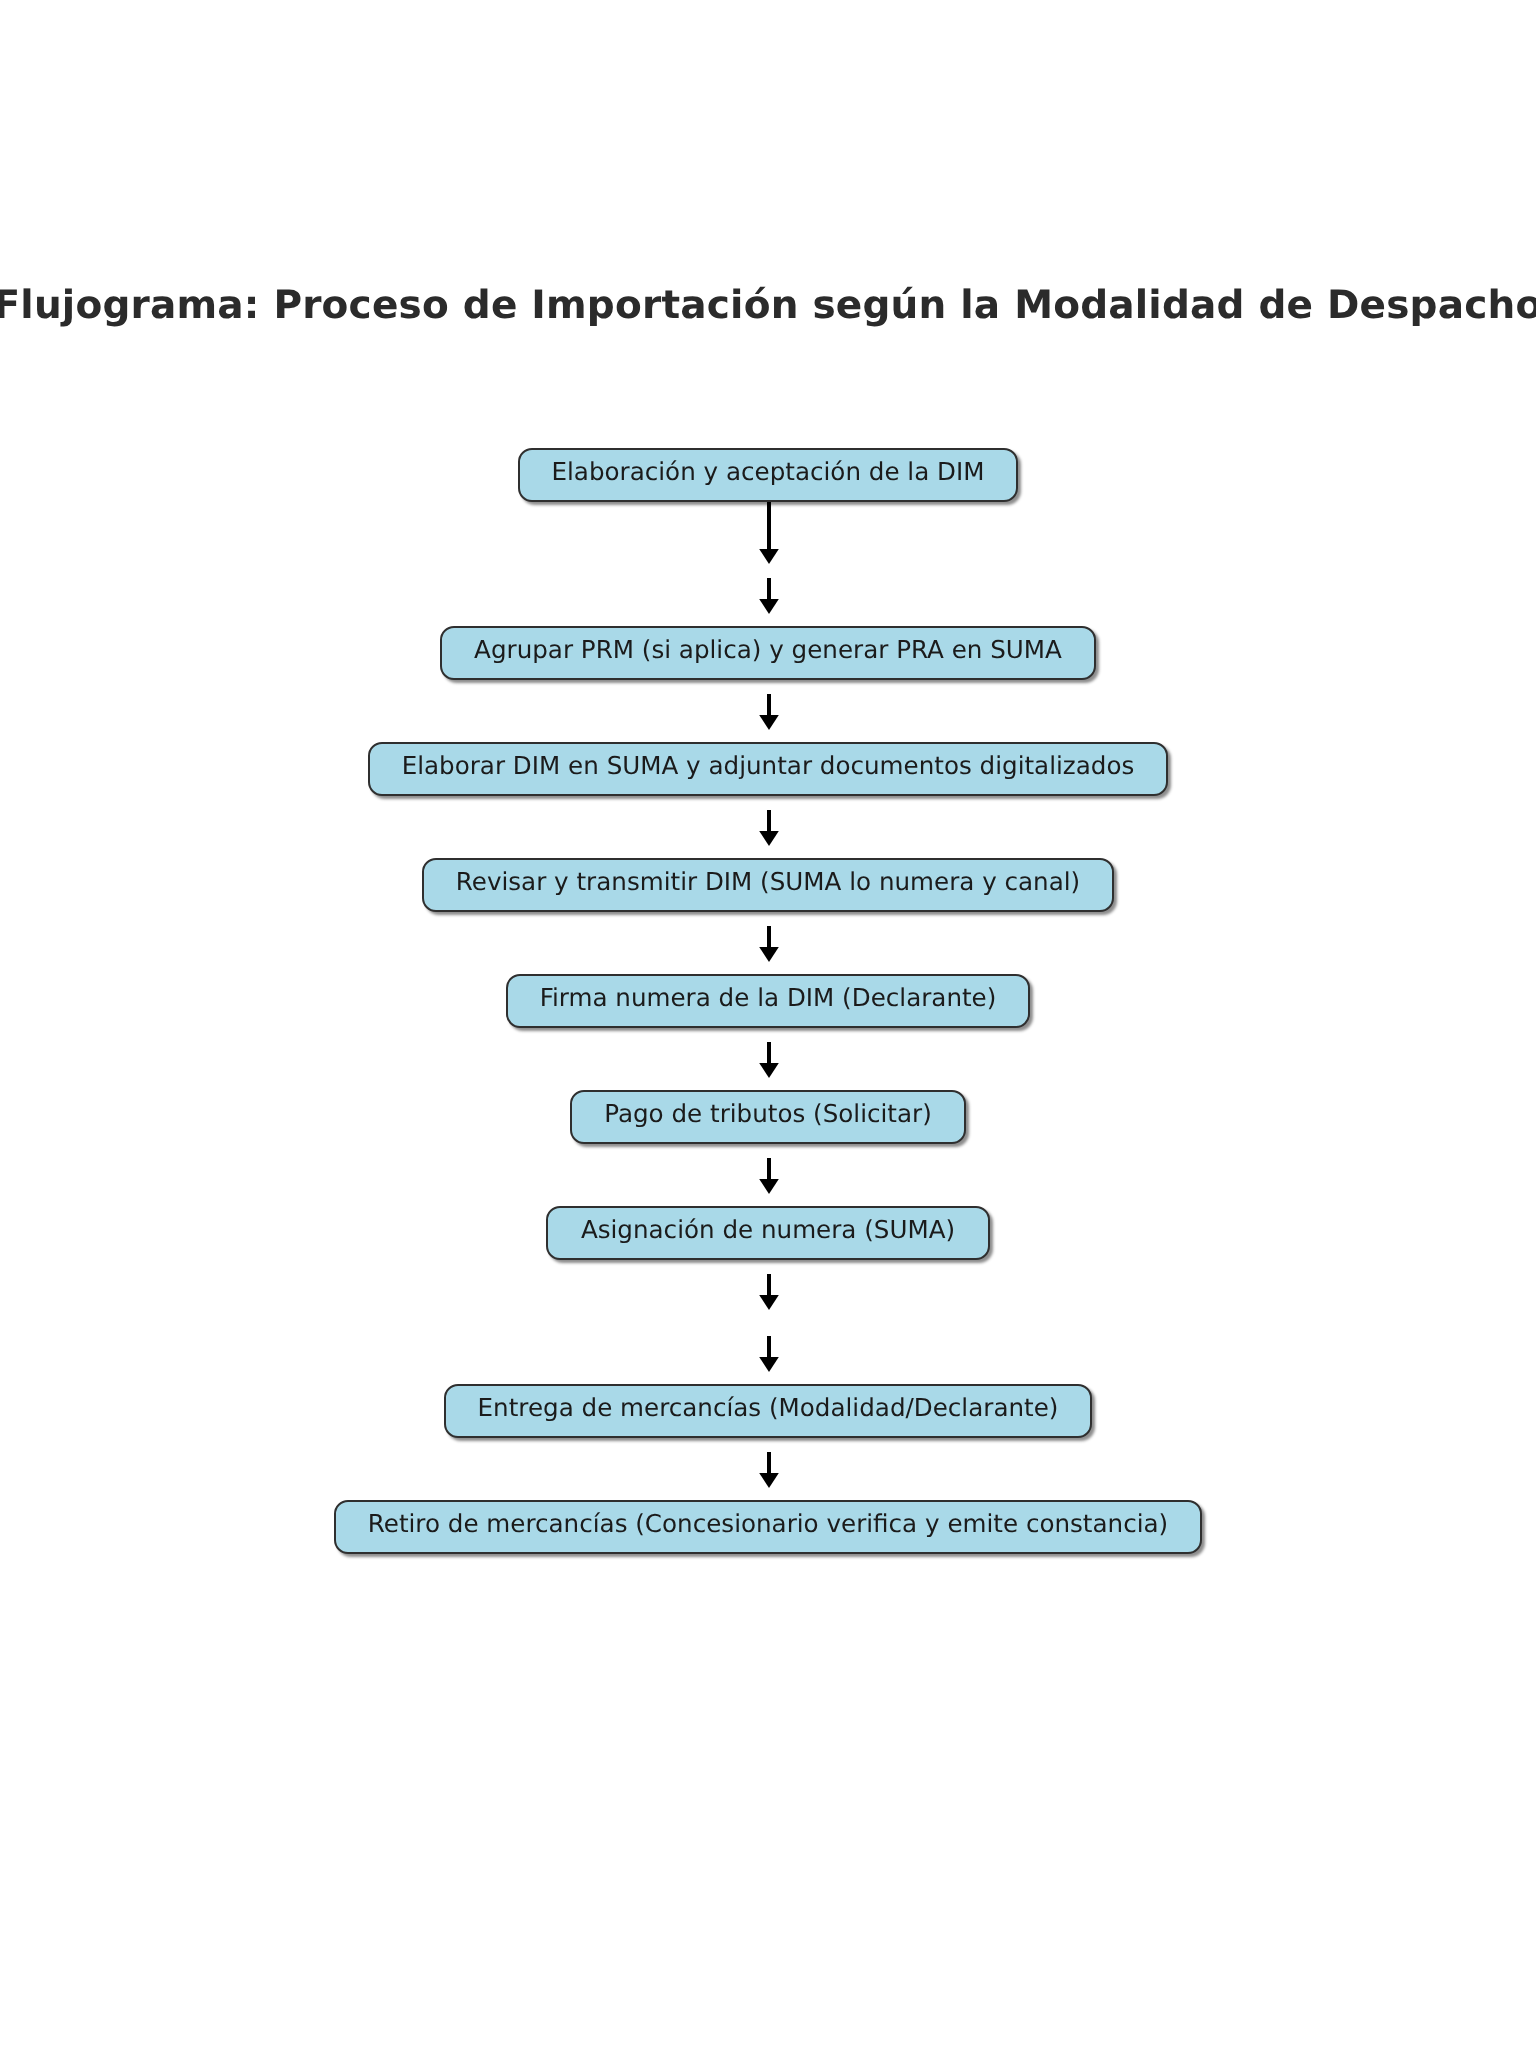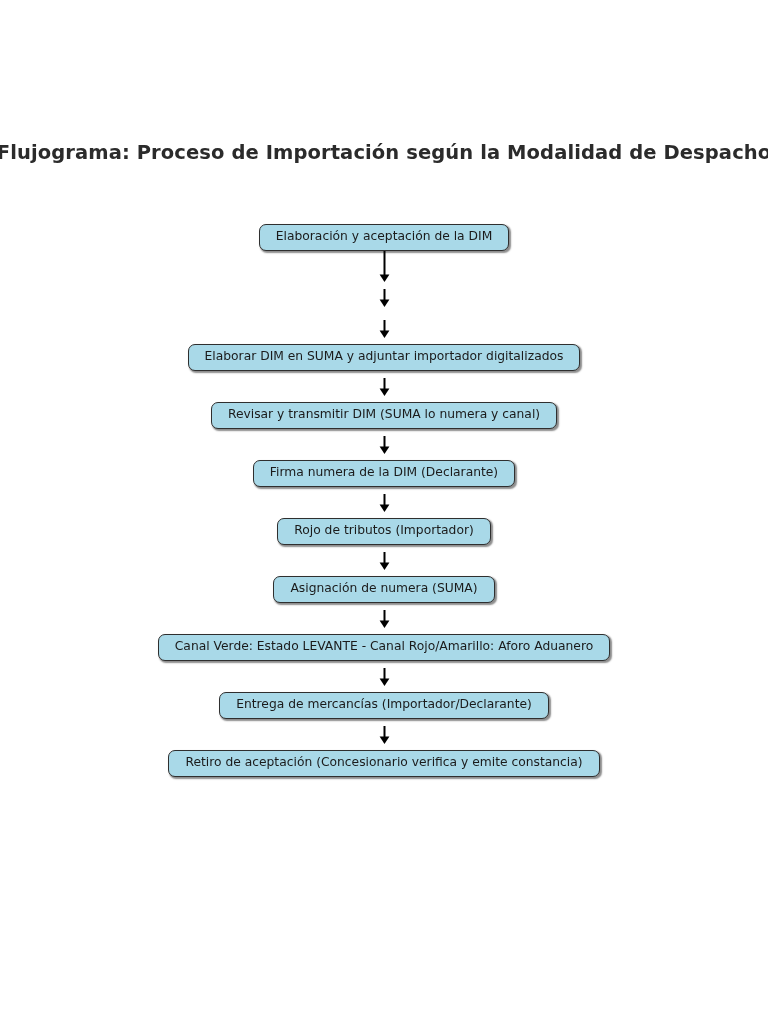--- a/index.html
+++ b/index.html
@@ -100,71 +100,71 @@
           <line x1="5.5" y1="0" x2="5.5" y2="24.5" stroke="#000" stroke-width="2"></line>
           <polygon points="0.6,23.5 10.4,23.5 5.5,31" fill="#000"></polygon>
         </svg>
       </div>
       <div class="arrow short">
         <svg width="11" height="18" viewBox="0 0 11 18">
           <line x1="5.5" y1="0" x2="5.5" y2="11.5" stroke="#000" stroke-width="2"></line>
           <polygon points="0.6,10.5 10.4,10.5 5.5,18" fill="#000"></polygon>
         </svg>
       </div>
+      <div class="node">Agrupar PRM (si aplica) y generar PRA en SUMA</div>
       <div class="arrow short">
         <svg width="11" height="18" viewBox="0 0 11 18">
           <line x1="5.5" y1="0" x2="5.5" y2="11.5" stroke="#000" stroke-width="2"></line>
           <polygon points="0.6,10.5 10.4,10.5 5.5,18" fill="#000"></polygon>
         </svg>
       </div>
-      <div class="node">Elaborar DIM en SUMA y adjuntar importador digitalizados</div>
+      <div class="node">Elaborar DIM en SUMA y adjuntar documentos digitalizados</div>
       <div class="arrow short">
         <svg width="11" height="18" viewBox="0 0 11 18">
           <line x1="5.5" y1="0" x2="5.5" y2="11.5" stroke="#000" stroke-width="2"></line>
           <polygon points="0.6,10.5 10.4,10.5 5.5,18" fill="#000"></polygon>
         </svg>
       </div>
       <div class="node">Revisar y transmitir DIM (SUMA lo numera y canal)</div>
       <div class="arrow short">
         <svg width="11" height="18" viewBox="0 0 11 18">
           <line x1="5.5" y1="0" x2="5.5" y2="11.5" stroke="#000" stroke-width="2"></line>
           <polygon points="0.6,10.5 10.4,10.5 5.5,18" fill="#000"></polygon>
         </svg>
       </div>
       <div class="node">Firma numera de la DIM (Declarante)</div>
       <div class="arrow short">
         <svg width="11" height="18" viewBox="0 0 11 18">
           <line x1="5.5" y1="0" x2="5.5" y2="11.5" stroke="#000" stroke-width="2"></line>
           <polygon points="0.6,10.5 10.4,10.5 5.5,18" fill="#000"></polygon>
         </svg>
       </div>
-      <div class="node">Rojo de tributos (Importador)</div>
+      <div class="node">Pago de tributos (Solicitar)</div>
       <div class="arrow short">
         <svg width="11" height="18" viewBox="0 0 11 18">
           <line x1="5.5" y1="0" x2="5.5" y2="11.5" stroke="#000" stroke-width="2"></line>
           <polygon points="0.6,10.5 10.4,10.5 5.5,18" fill="#000"></polygon>
         </svg>
       </div>
       <div class="node">Asignación de numera (SUMA)</div>
       <div class="arrow short">
         <svg width="11" height="18" viewBox="0 0 11 18">
           <line x1="5.5" y1="0" x2="5.5" y2="11.5" stroke="#000" stroke-width="2"></line>
           <polygon points="0.6,10.5 10.4,10.5 5.5,18" fill="#000"></polygon>
         </svg>
       </div>
-      <div class="node">Canal Verde: Estado LEVANTE - Canal Rojo/Amarillo: Aforo Aduanero</div>
       <div class="arrow short">
         <svg width="11" height="18" viewBox="0 0 11 18">
           <line x1="5.5" y1="0" x2="5.5" y2="11.5" stroke="#000" stroke-width="2"></line>
           <polygon points="0.6,10.5 10.4,10.5 5.5,18" fill="#000"></polygon>
         </svg>
       </div>
-      <div class="node">Entrega de mercancías (Importador/Declarante)</div>
+      <div class="node">Entrega de mercancías (Modalidad/Declarante)</div>
       <div class="arrow short">
         <svg width="11" height="18" viewBox="0 0 11 18">
           <line x1="5.5" y1="0" x2="5.5" y2="11.5" stroke="#000" stroke-width="2"></line>
           <polygon points="0.6,10.5 10.4,10.5 5.5,18" fill="#000"></polygon>
         </svg>
       </div>
-      <div class="node">Retiro de aceptación (Concesionario verifica y emite constancia)</div>
+      <div class="node">Retiro de mercancías (Concesionario verifica y emite constancia)</div>
     </div>
 
 </div>
 
 </body></html>

